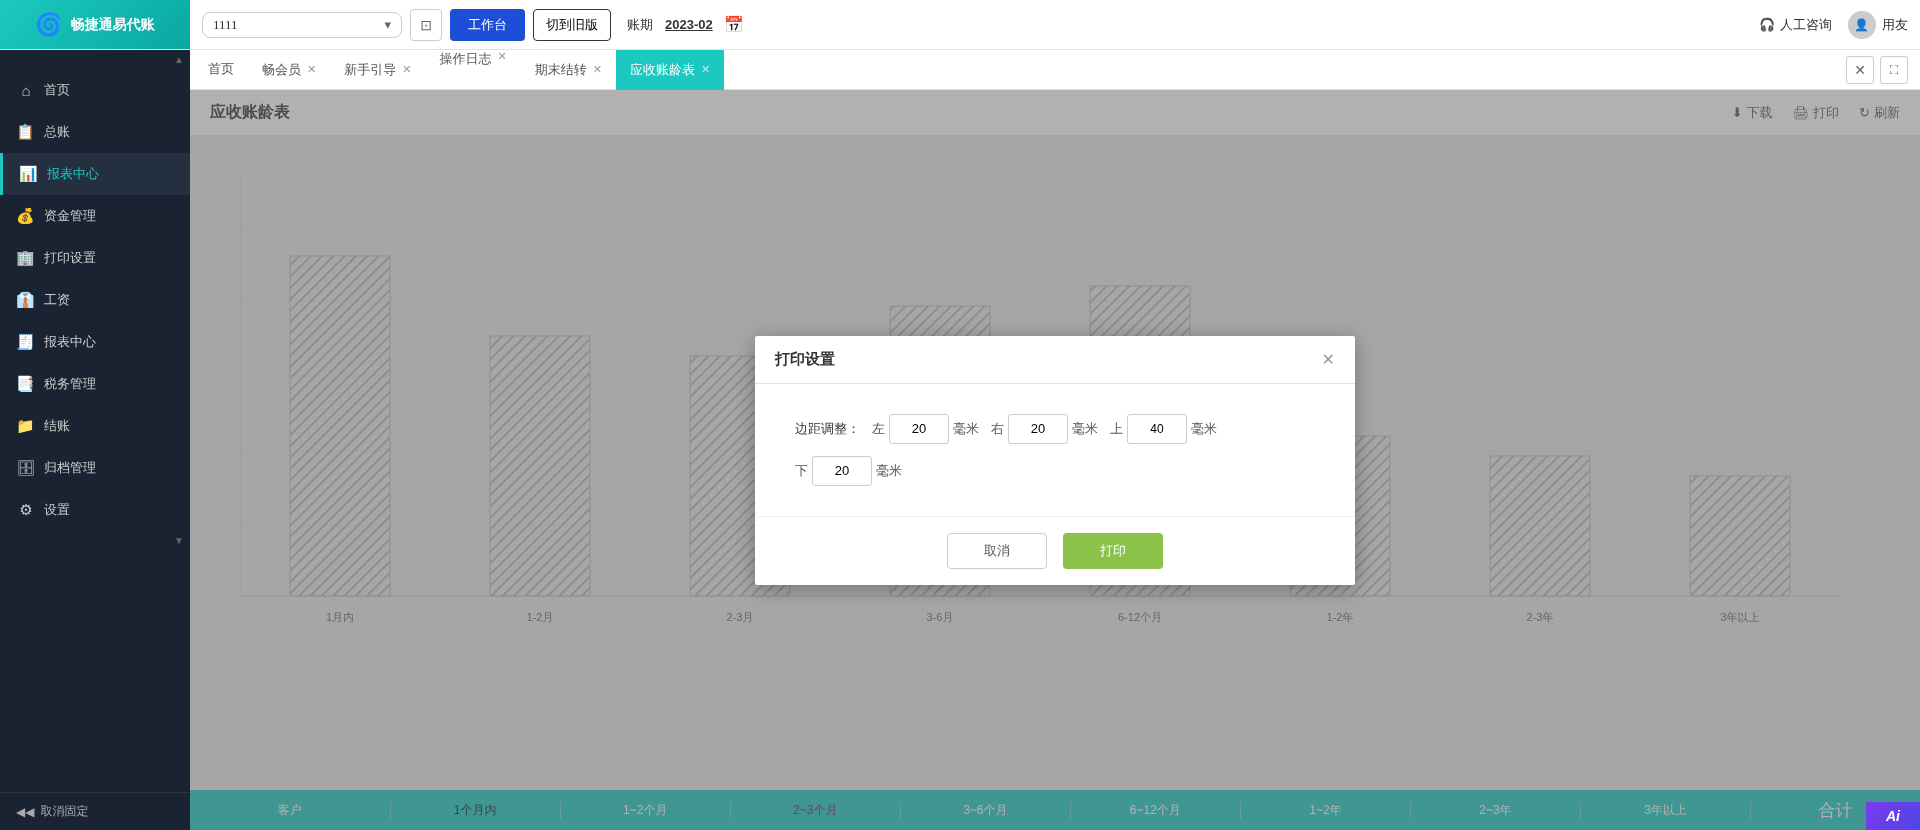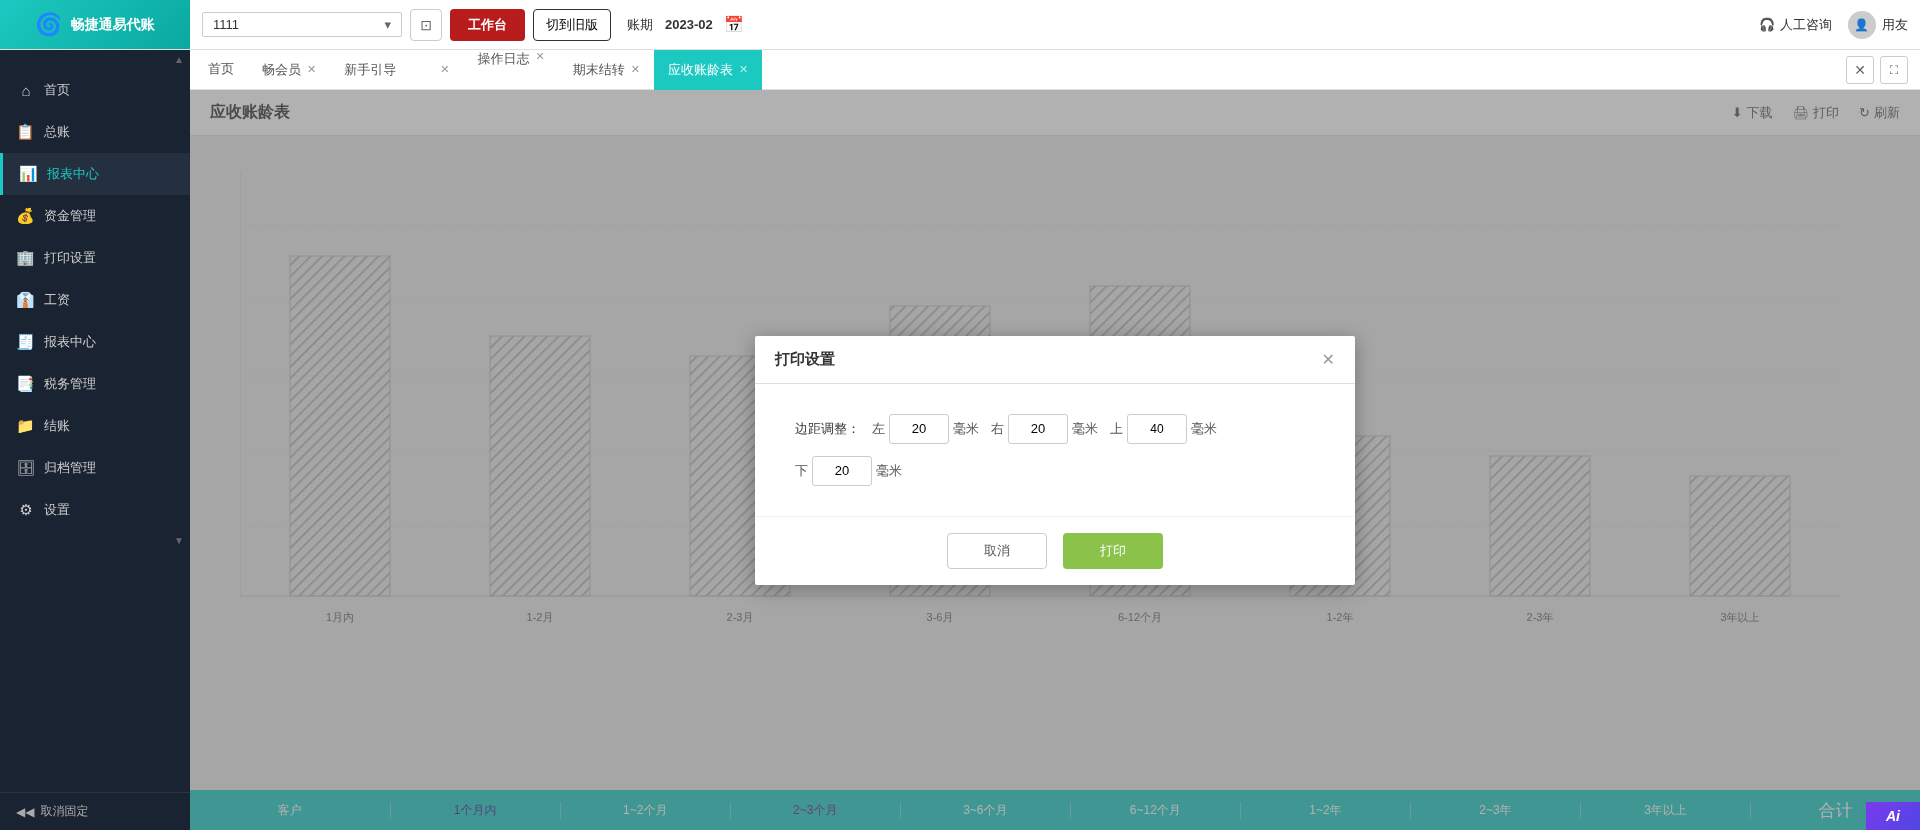--- a/index.html
+++ b/index.html
@@ -9,31 +9,31 @@
 <body>
 
 <div style="display:flex; height:50px; background:#fff; border-bottom:1px solid #e0e0e0;">
 
   <div style="width:190px; background:linear-gradient(135deg,#1cc9c0,#0aa8a0); display:flex; align-items:center; justify-content:center; gap:8px; flex-shrink:0;">
     <span style="font-size:22px; color:#fff;">🌀</span>
     <span style="color:#fff; font-size:14px; font-weight:bold;">畅捷通易代账</span>
   </div>
 
   <div style="display:flex; align-items:center; gap:8px; padding:0 12px; flex:1;">
-    <div style="display:flex; align-items:flex-end; border:1px solid #ccc; border-radius:2px; padding:4px 10px; min-width:200px; cursor:pointer; background:#fff;">
+    <div style="display:flex; align-items:flex-end; border:1px solid #ccc; border-radius:8px; padding:4px 10px; min-width:200px; cursor:pointer; background:#fff;font-family:Liberation Serif, serif;">
       <span style="flex:1; color:#333;">1111</span>
       <span style="color:#666; margin-left:8px;">▾</span>
     </div>
     <div style="width:32px; height:32px; border:1px solid #ccc; border-radius:4px; display:flex; align-items:center; justify-content:center; cursor:pointer; background:#fff; color:#666; font-size:14px;">
       <span>⊡</span>
     </div>
-    <button style="background:#b91c1c; color:#fff; border:none; border-radius:4px; padding:7px 18px; cursor:pointer; font-size:13px;font-weight:bold;">工作台</button>
+    <button style="background:#1d4ed8; color:#fff; border:none; border-radius:4px; padding:7px 18px; cursor:pointer; font-size:13px;">工作台</button>
     <button style="border:1.5px solid #333; background:#fff; border-radius:4px; padding:6px 12px; cursor:pointer; font-size:13px;">切到旧版</button>
     <span style="color:#333; margin-left:8px;">账期</span>
-    <span style="color:#333; font-weight:bold; margin:0 4px;">2023-02</span>
+    <span style="color:#333; font-weight:bold; margin:0 4px;text-decoration:underline;">2023-02</span>
     <span style="color:#1cc9c0; cursor:pointer; font-size:16px;">📅</span>
 
     <div style="margin-left:auto; display:flex; align-items:center; gap:16px;">
       <div style="display:flex; align-items:center; gap:4px; color:#333; cursor:pointer;">
         <span>🎧</span>
         <span>人工咨询</span>
       </div>
       <div style="display:flex; align-items:center; gap:6px; cursor:pointer;">
         <div style="width:28px; height:28px; background:#ccc; border-radius:50%; display:flex; align-items:center; justify-content:center; color:#666; font-size:12px;">👤</div>
         <span style="color:#333;">用友</span>
@@ -108,21 +108,21 @@
   <div style="flex:1; display:flex; flex-direction:column; overflow:hidden;">
 
     <div style="display:flex; align-items:center; background:#fff; border-bottom:1px solid #e0e0e0; height:40px; padding:0 4px;">
       <div style="display:flex; align-items:center; padding:0 14px; height:40px; cursor:pointer; color:#555; font-size:13px; border-bottom:2px solid transparent;">
         <span>首页</span>
       </div>
       <div style="display:flex; align-items:center; padding:0 14px; height:40px; cursor:pointer; color:#555; font-size:13px;">
         <span>畅会员</span>
         <span style="margin-left:6px; color:#999; font-size:11px;">✕</span>
       </div>
-      <div style="display:flex; align-items:center; padding:0 14px; height:40px; cursor:pointer; color:#555; font-size:13px;gap:38px;">
+      <div style="display:flex; align-items:center; padding:0 14px; height:40px; cursor:pointer; color:#555; font-size:13px;">
         <span>新手引导</span>
         <span style="margin-left:6px; color:#999; font-size:11px;">✕</span>
       </div>
       <div style="display:flex; padding:0 14px; height:40px; cursor:pointer; color:#555; font-size:13px;">
         <span>操作日志</span>
         <span style="margin-left:6px; color:#999; font-size:11px;">✕</span>
       </div>
       <div style="display:flex; align-items:center; padding:0 14px; height:40px; cursor:pointer; color:#555; font-size:13px;">
         <span>期末结转</span>
         <span style="margin-left:6px; color:#999; font-size:11px;">✕</span>
@@ -213,21 +213,21 @@
           <text x="1100" y="465" font-size="11" fill="#666" text-anchor="middle">1-2年</text>
           <text x="1300" y="465" font-size="11" fill="#666" text-anchor="middle">2-3年</text>
           <text x="1500" y="465" font-size="11" fill="#666" text-anchor="middle">3年以上</text>
         </svg>
       </div>
 
       <div style="position:absolute; bottom:0; left:0; right:0; height:40px; background:#1cc9c0; display:flex; align-items:center;">
         <div style="flex:1.2; text-align:center; color:#fff; font-size:12px; border-right:1px solid rgba(255,255,255,0.3); padding:0 8px; white-space:nowrap;">
           <span>客户</span>
         </div>
-        <div style="flex:1; text-align:center; color:#4c1d95; font-size:12px; border-right:1px solid rgba(255,255,255,0.3); padding:0 8px; white-space:nowrap;">
+        <div style="flex:1; text-align:center; color:#0f172a; font-size:12px; border-right:1px solid rgba(255,255,255,0.3); padding:0 8px; white-space:nowrap;">
           <span>1个月内</span>
         </div>
         <div style="flex:1; text-align:center; color:#fff; font-size:12px; border-right:1px solid rgba(255,255,255,0.3); padding:0 8px; white-space:nowrap;">
           <span>1~2个月</span>
         </div>
         <div style="flex:1; text-align:center; color:#701a75; font-size:12px; border-right:1px solid rgba(255,255,255,0.3); padding:0 8px; white-space:nowrap;">
           <span>2~3个月</span>
         </div>
         <div style="flex:1; text-align:center; color:#fff; font-size:12px; border-right:1px solid rgba(255,255,255,0.3); padding:0 8px; white-space:nowrap;">
           <span>3~6个月</span>

